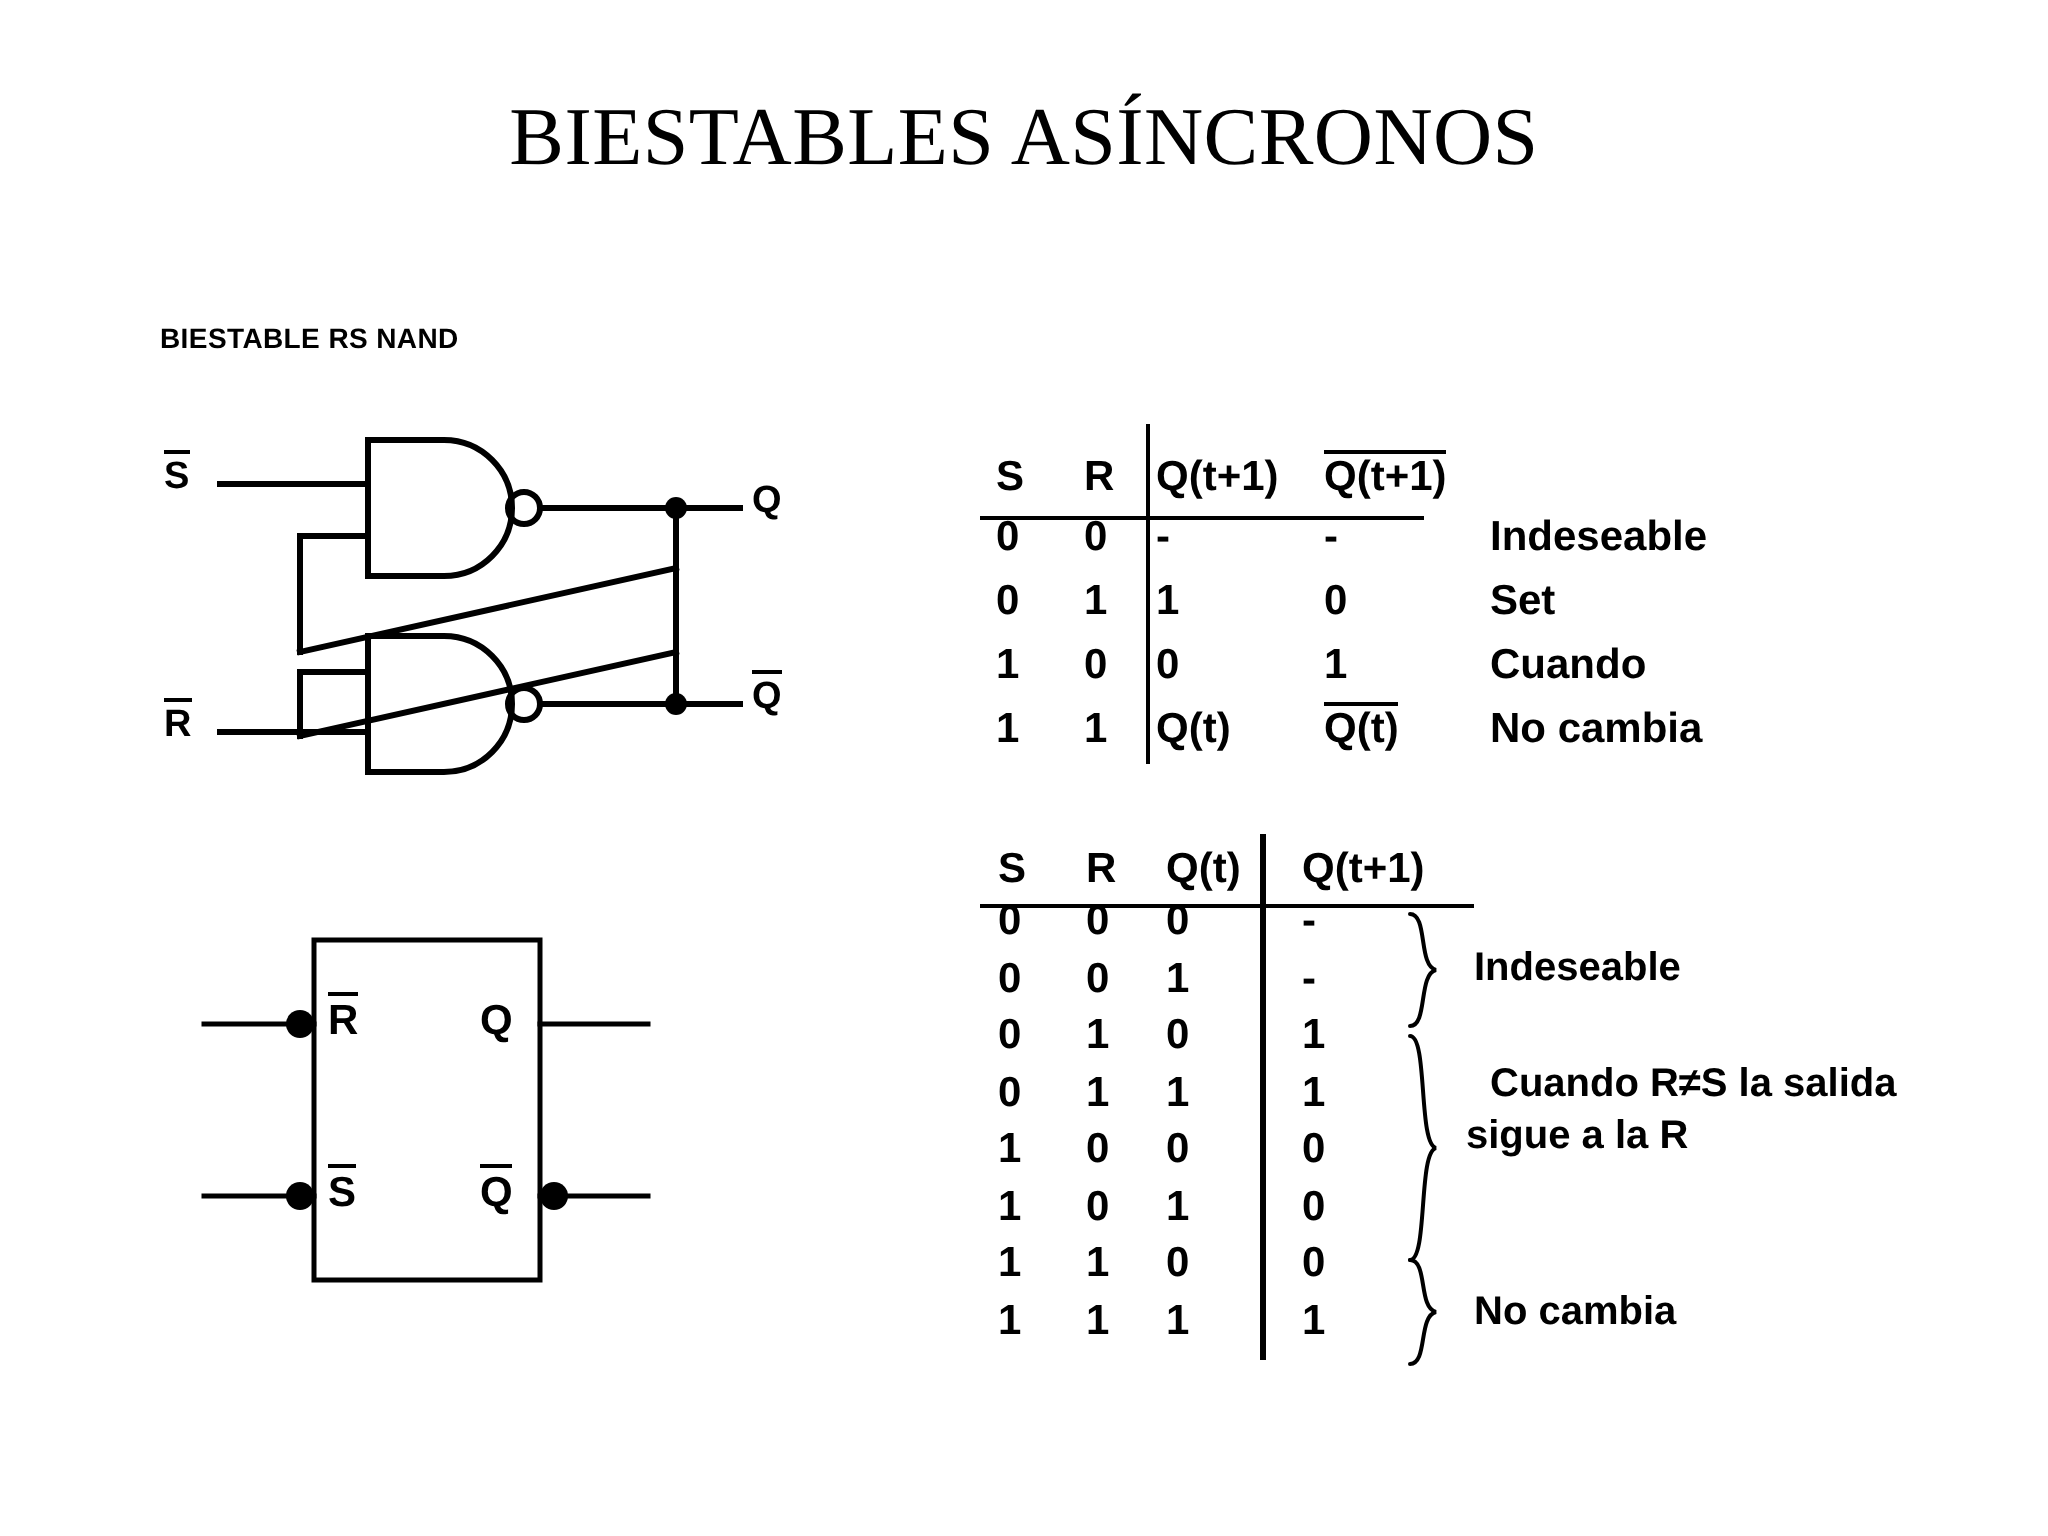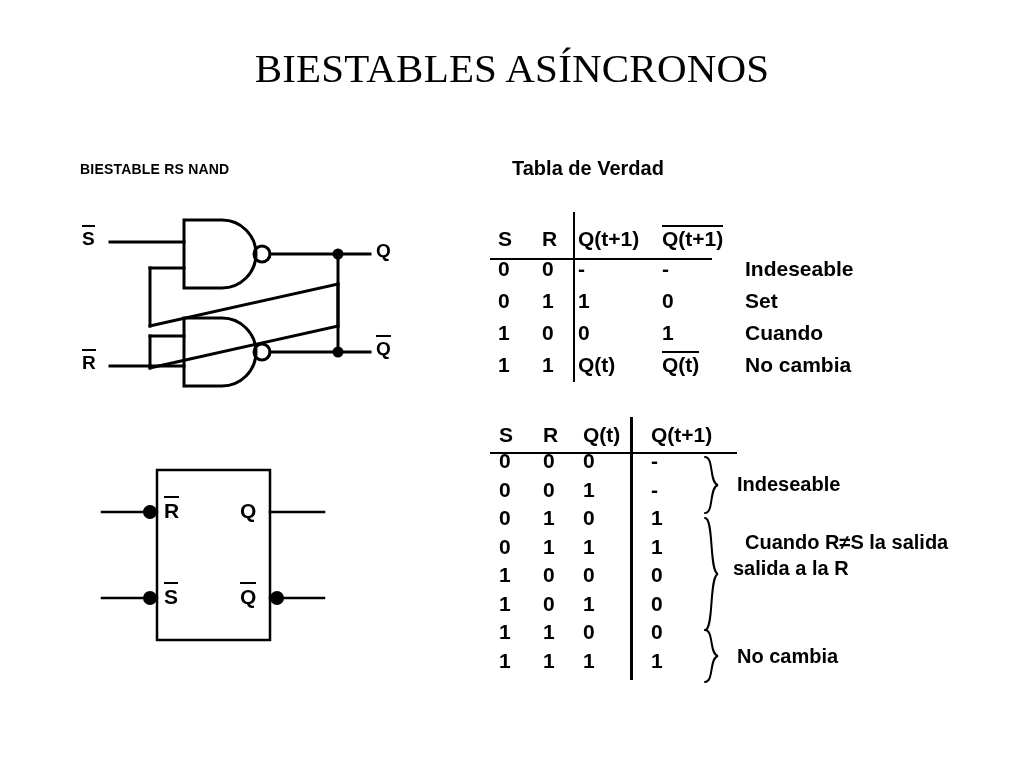--- a/index.html
+++ b/index.html
@@ -260,21 +260,20 @@
       <span class="ovl">S</span>
     </div>
     <div style="position:absolute;left:148px;top:57px;font-size:21px;font-weight:bold;">
       <span>Q</span>
     </div>
     <div style="position:absolute;left:148px;top:143px;font-size:21px;font-weight:bold;">
       <span class="ovl">Q</span>
     </div>
   </div>
 
-  <div id="truth-table-caption">Tabla de Verdad</div>
 
   <div id="t1-vrule"></div>
   <div id="t1-underline"></div>
 
   <div id="table1">
 
     <div class="t1row hdr">
       <span class="c" id="t1-colS">S</span>
       <span class="c" id="t1-colR">R</span>
       <span class="c" id="t1-colQ">Q(t+1)</span>
@@ -377,20 +376,20 @@
 
   <svg class="brace-svg" style="left:703px; top:455px;" width="26" height="62">
     <path d="M2 2 C11 2 6 28 15 30 C6 32 11 58 2 58" stroke="#000" stroke-width="2" fill="none" stroke-linecap="round"></path>
   </svg>
   <div class="annot" style="left:737px; top:473px;">Indeseable</div>
 
   <svg class="brace-svg" style="left:703px; top:516px;" width="26" height="118">
     <path d="M2 2 C11 2 6 56 15 58 C6 60 11 114 2 114" stroke="#000" stroke-width="2" fill="none" stroke-linecap="round"></path>
   </svg>
   <div class="annot" style="left:733px; top:531px;margin-left:12px;">Cuando R≠S la salida</div>
-  <div class="annot" style="left:733px; top:557px;">salida a la R</div>
+  <div class="annot" style="left:733px; top:557px;">sigue a la R</div>
 
   <svg class="brace-svg" style="left:703px; top:628px;" width="26" height="58">
     <path d="M2 2 C11 2 6 26 15 28 C6 30 11 54 2 54" stroke="#000" stroke-width="2" fill="none" stroke-linecap="round"></path>
   </svg>
   <div class="annot" style="left:737px; top:645px;">No cambia</div>
 
 </div>
 
 </body></html>

